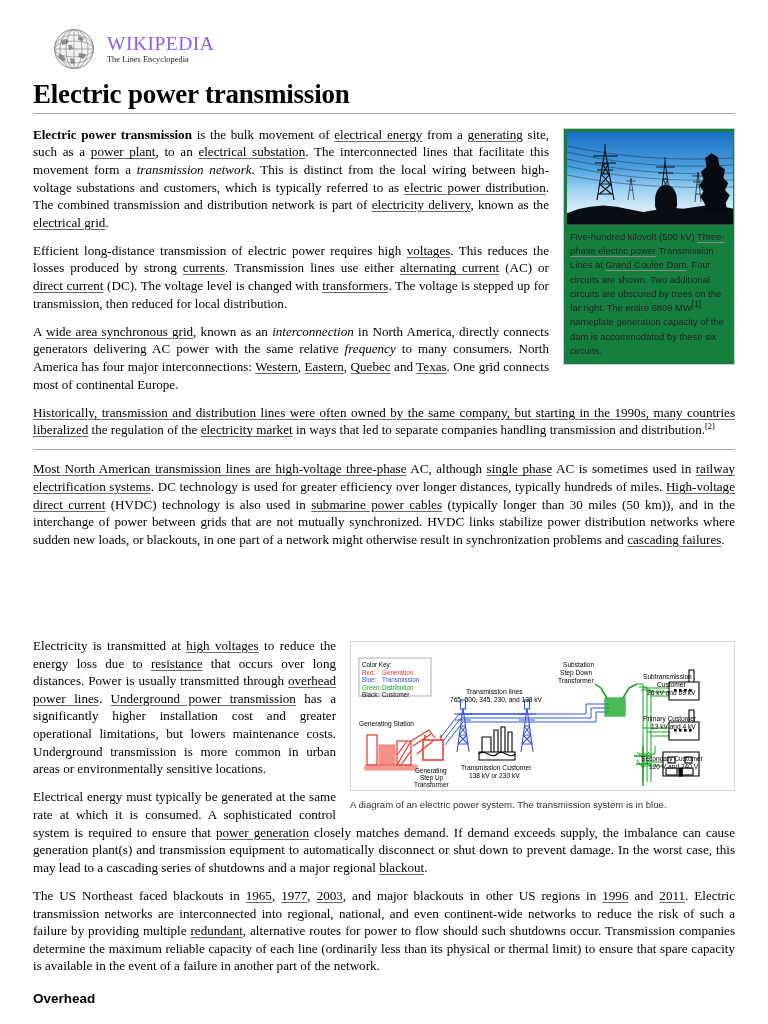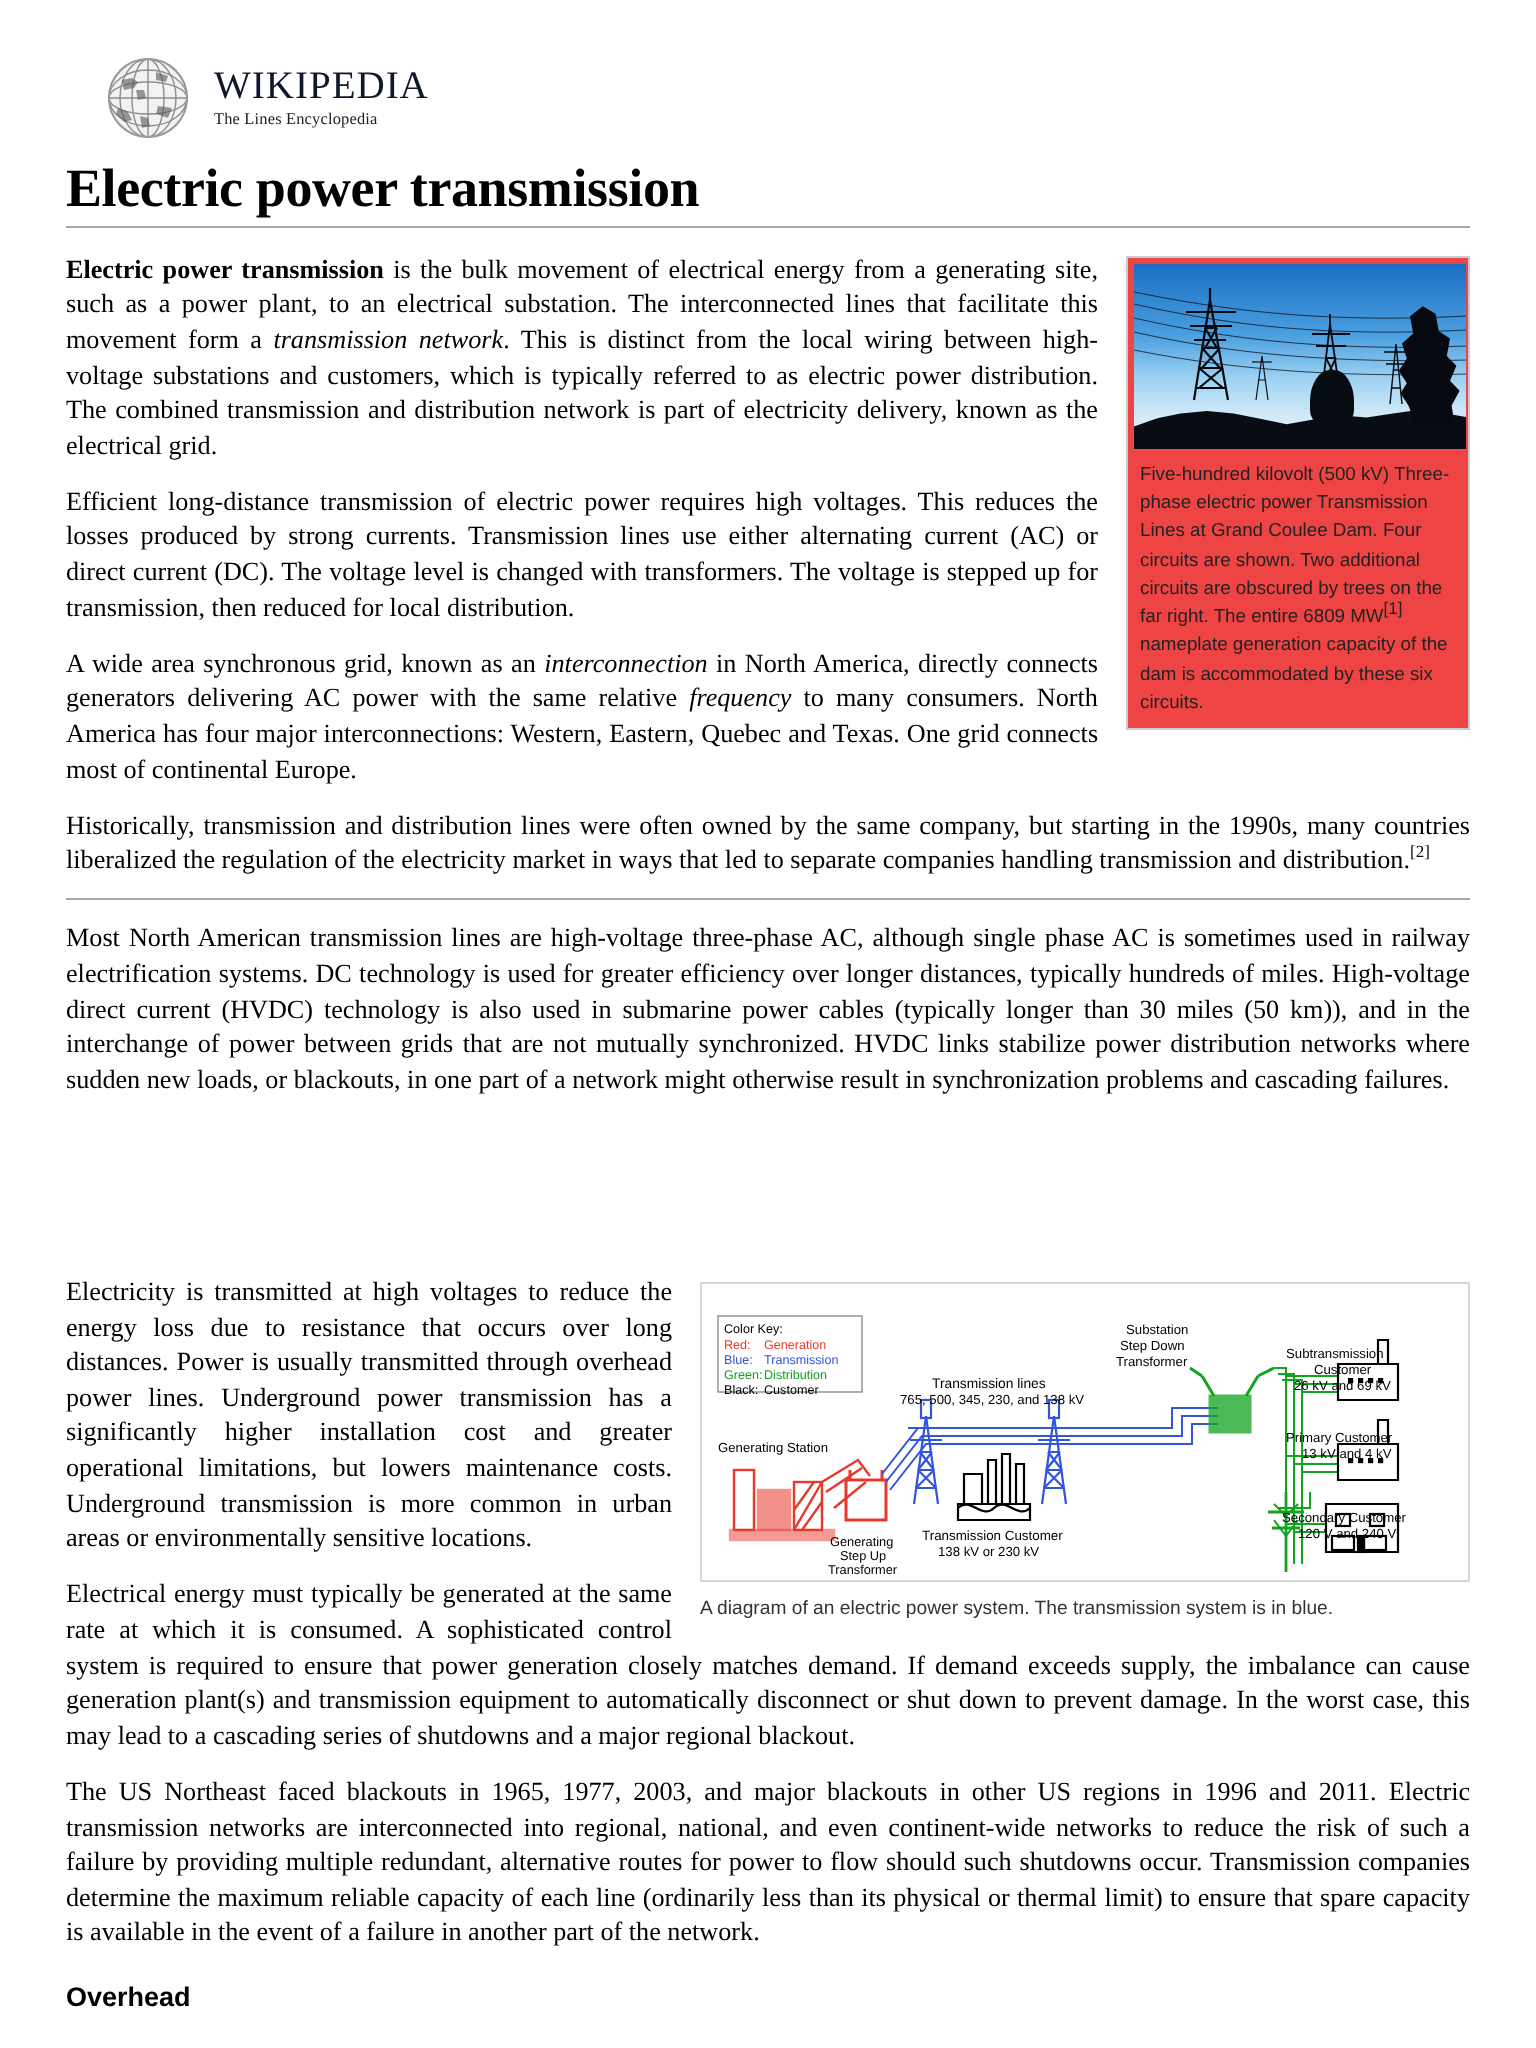--- a/index.html
+++ b/index.html
@@ -45,21 +45,21 @@
   .wordmark {
     display: flex;
     flex-direction: column;
     justify-content: center;
     line-height: 1;
   }
   .wordmark-main {
     font-family: "Liberation Serif", serif;
     font-size: 19.5px;
     letter-spacing: 0.5px;
-    color: #0f172a;
+    color: #8b5cf6;
     text-align: center;
   }
   .wordmark-sub {
     font-family: "Liberation Serif", serif;
     font-size: 8.2px;
     color: #222;
     margin-top: 3px;
     letter-spacing: 0.1px;
   }
 
@@ -81,20 +81,21 @@
 
   
   p.body {
     font-size: 13.1px;
     line-height: 1.345;
     text-align: justify;
     margin: 0 0 10.5px 0;
     hyphens: none;
   }
   .lnk {
+    text-decoration: underline;
     text-decoration-color: #6b6b6b;
     text-underline-offset: 1.5px;
   }
   .it { font-style: italic; }
   .bd { font-weight: bold; }
   sup.ref {
     font-size: 8.5px;
     vertical-align: super;
     line-height: 0;
   }
@@ -120,21 +121,21 @@
     margin: 16px 0 8px 0;
     padding: 0;
   }
 
   
   .infobox {
     float: right;
     width: 172px;
     margin: 2px 0 8px 14px;
     border: 1px solid #c8ccd1;
-    background: #ef4444;
+    background: #15803d;
     padding: 3px;
     box-sizing: border-box;
   }
   .photo {
     position: relative;
     width: 166px;
     height: 93px;
     overflow: hidden;
     background: linear-gradient(to bottom, #1a6fc4 0%, #4a9fe0 38%, #9ed2f2 62%, #cfe8f8 80%, #e8f4fc 100%);
   }

